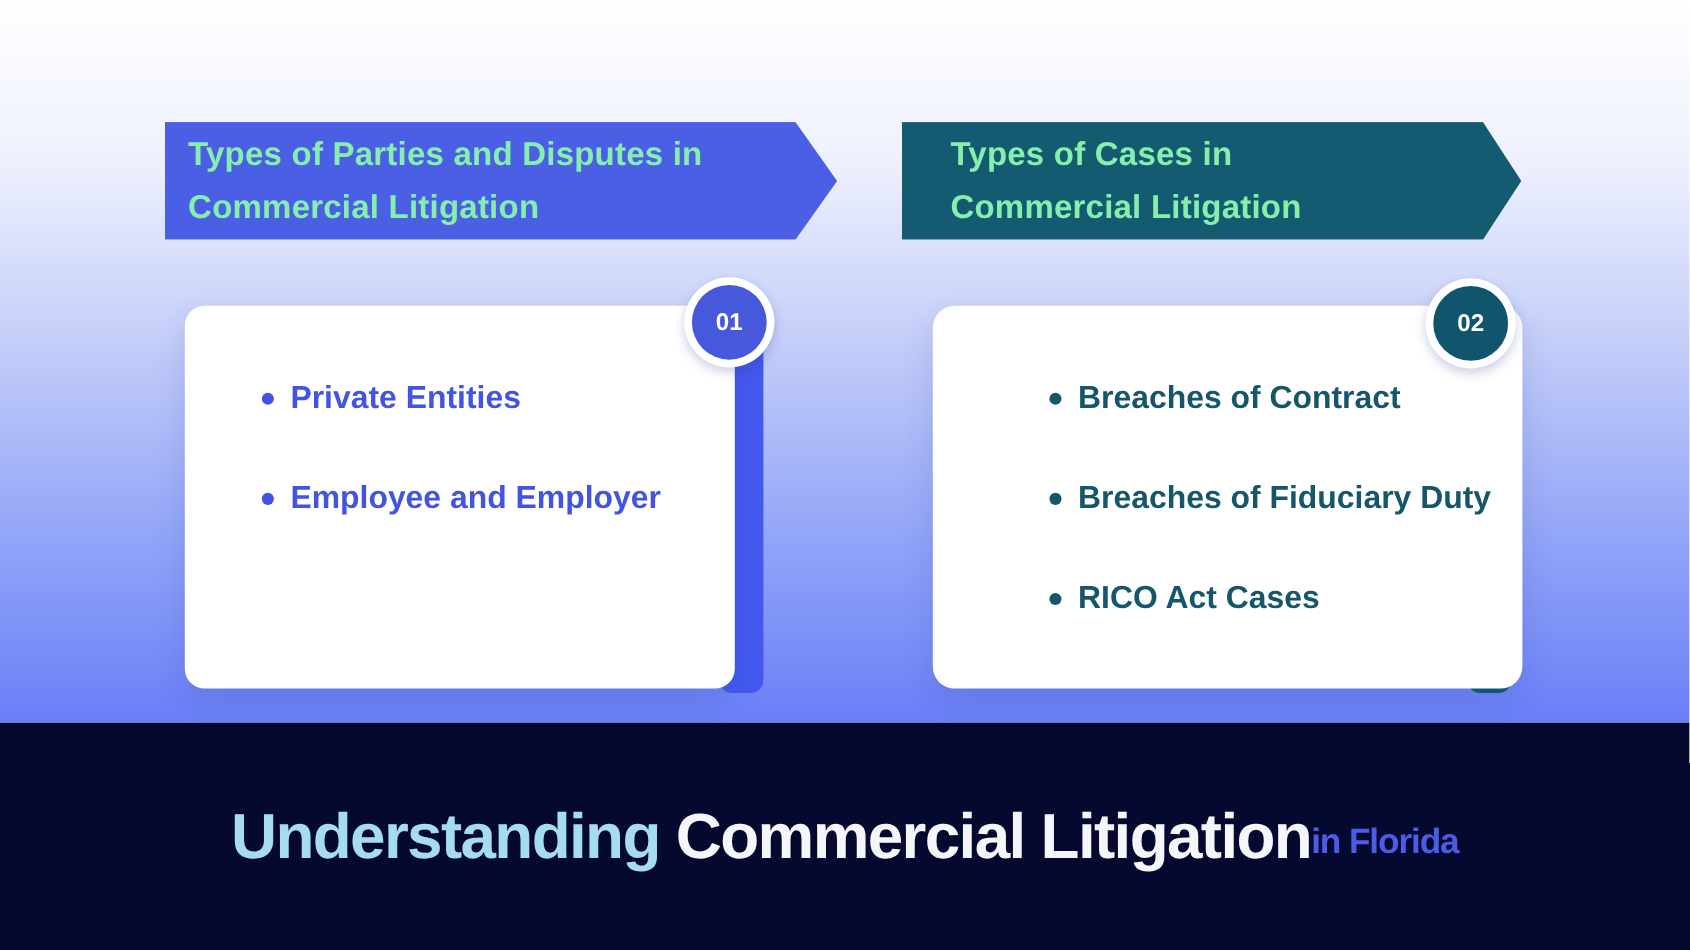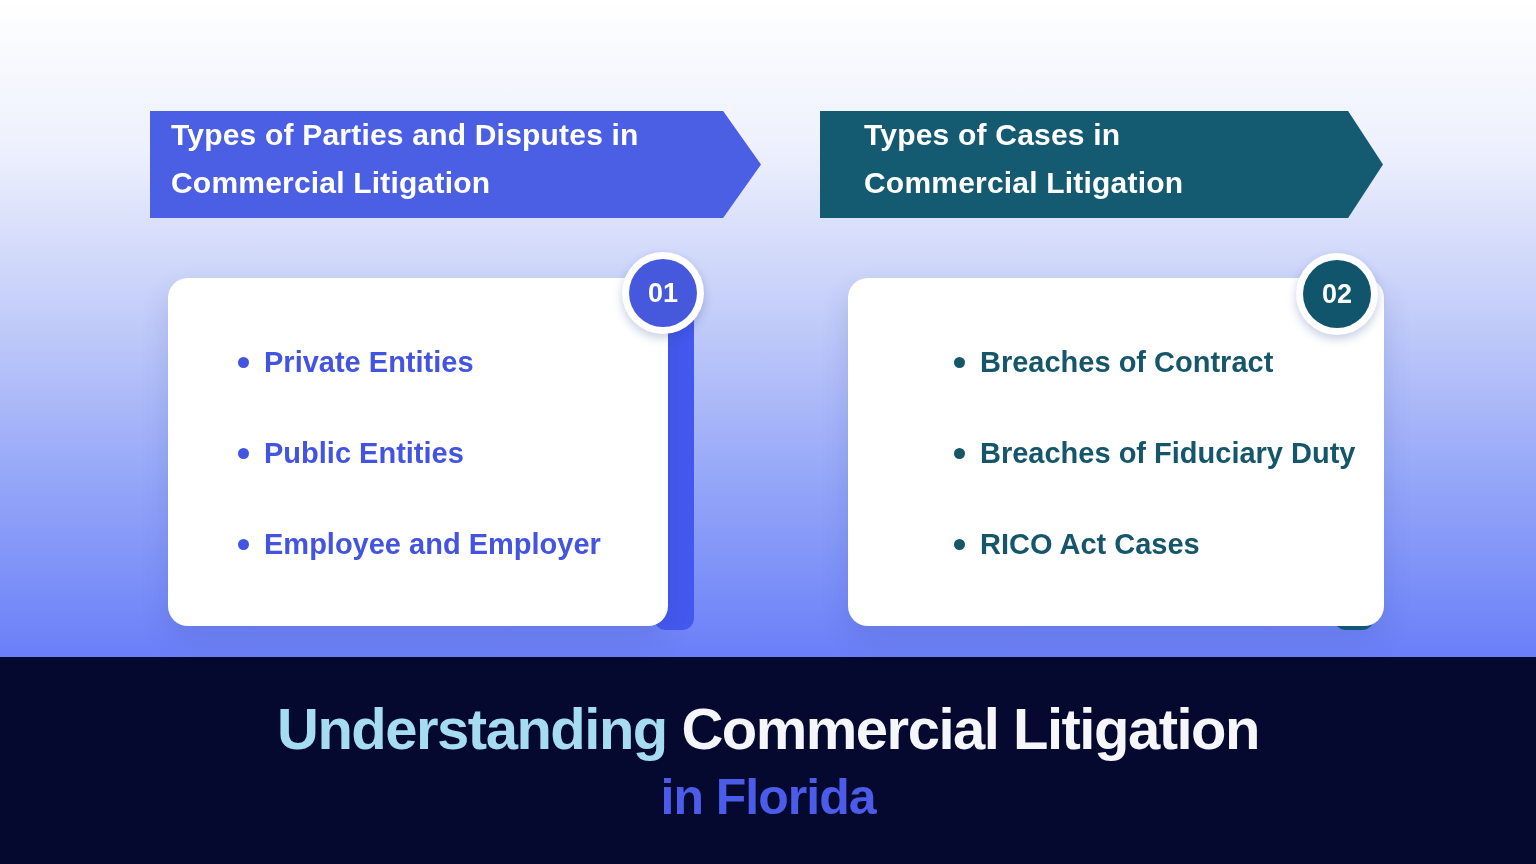--- a/index.html
+++ b/index.html
@@ -27,22 +27,23 @@
       #c3cdf9 48%,
       #93a5f8 74%,
       #6a7ff8 100%);
   }
   
   .banner {
     position: absolute;
     top: 111px;
     height: 107px;
     clip-path: polygon(0 0, 93.8% 0, 100% 50%, 93.8% 100%, 0 100%);
-    color: #ffffff;
-    display: flex;
+    color: #86efac;
+    display: flex;
+    align-items: center;
   }
   .banner-blue { left: 150px; width: 611px; background: #4a5fe4; }
   .banner-teal { left: 820px; width: 563px; background: #145a70; }
   .banner-text {
     padding-left: 21px;
     font-size: 30px;
     font-weight: bold;
     line-height: 48px;
     letter-spacing: 0.2px;
   }
@@ -68,21 +69,21 @@
   .card {
     position: absolute;
     top: 278px;
     width: 500px;
     height: 348px;
     background: #ffffff;
     border-radius: 20px;
     box-shadow: 0 12px 28px rgba(40, 60, 140, 0.16);
     z-index: 2;
   }
-  .card-left { left: 168px; }
+  .card-left { left: 168px; border-radius: 18px; }
   .card-right { left: 848px; padding-left: 36px; }
   .card-list {
     list-style: none;
     margin: 0;
     padding: 68px 20px 0 50px;
   }
   .card-list li {
     position: relative;
     padding-left: 46px;
     font-size: 29px;
@@ -117,47 +118,47 @@
   .badge-01 { left: 622px; top: 252px; }
   .badge-02 { left: 1296px; top: 253px; }
   .badge-inner {
     width: 68px;
     height: 68px;
     border-radius: 50%;
     display: flex;
     align-items: center;
     justify-content: center;
     color: #ffffff;
-    font-size: 27px;
+    font-size: 22px;
     font-weight: bold;
   }
   .badge-inner-blue { background: #4659dd; }
   .badge-inner-teal { background: #11556c; }
   
   .footer {
     position: absolute;
     left: 0; top: 657px;
     width: 1536px; height: 207px;
     background: #05092f;
     display: flex;
-    flex-direction: column;
+    flex-direction: row;
     align-items: center;
     justify-content: center;
     text-align: center;
   }
   .title-line1 {
     font-size: 58px;
     font-weight: bold;
     letter-spacing: -1.5px;
     color: #f5f6fa;
     line-height: 66px;
   }
   .title-highlight { color: #a5dcf2; }
   .title-line2 {
-    font-size: 50px;
+    font-size: 32px;
     font-weight: bold;
     letter-spacing: -1px;
     color: #4a5ce8;
     line-height: 58px;
     margin-top: 6px;
   }
 </style>
 </head>
 <body>
 
@@ -183,24 +184,20 @@
   <div class="accent-bar bar-teal"></div>
 
   <div class="card card-left">
     <ul class="card-list list-blue">
       <li>
         <span class="dot"></span>
         <span>Private Entities</span>
       </li>
       <li>
         <span class="dot"></span>
-        <span>Public Entities</span>
-      </li>
-      <li>
-        <span class="dot"></span>
         <span>Employee and Employer</span>
       </li>
     </ul>
   </div>
 
   <div class="card card-right">
     <ul class="card-list list-teal">
       <li>
         <span class="dot"></span>
         <span>Breaches of Contract</span>

